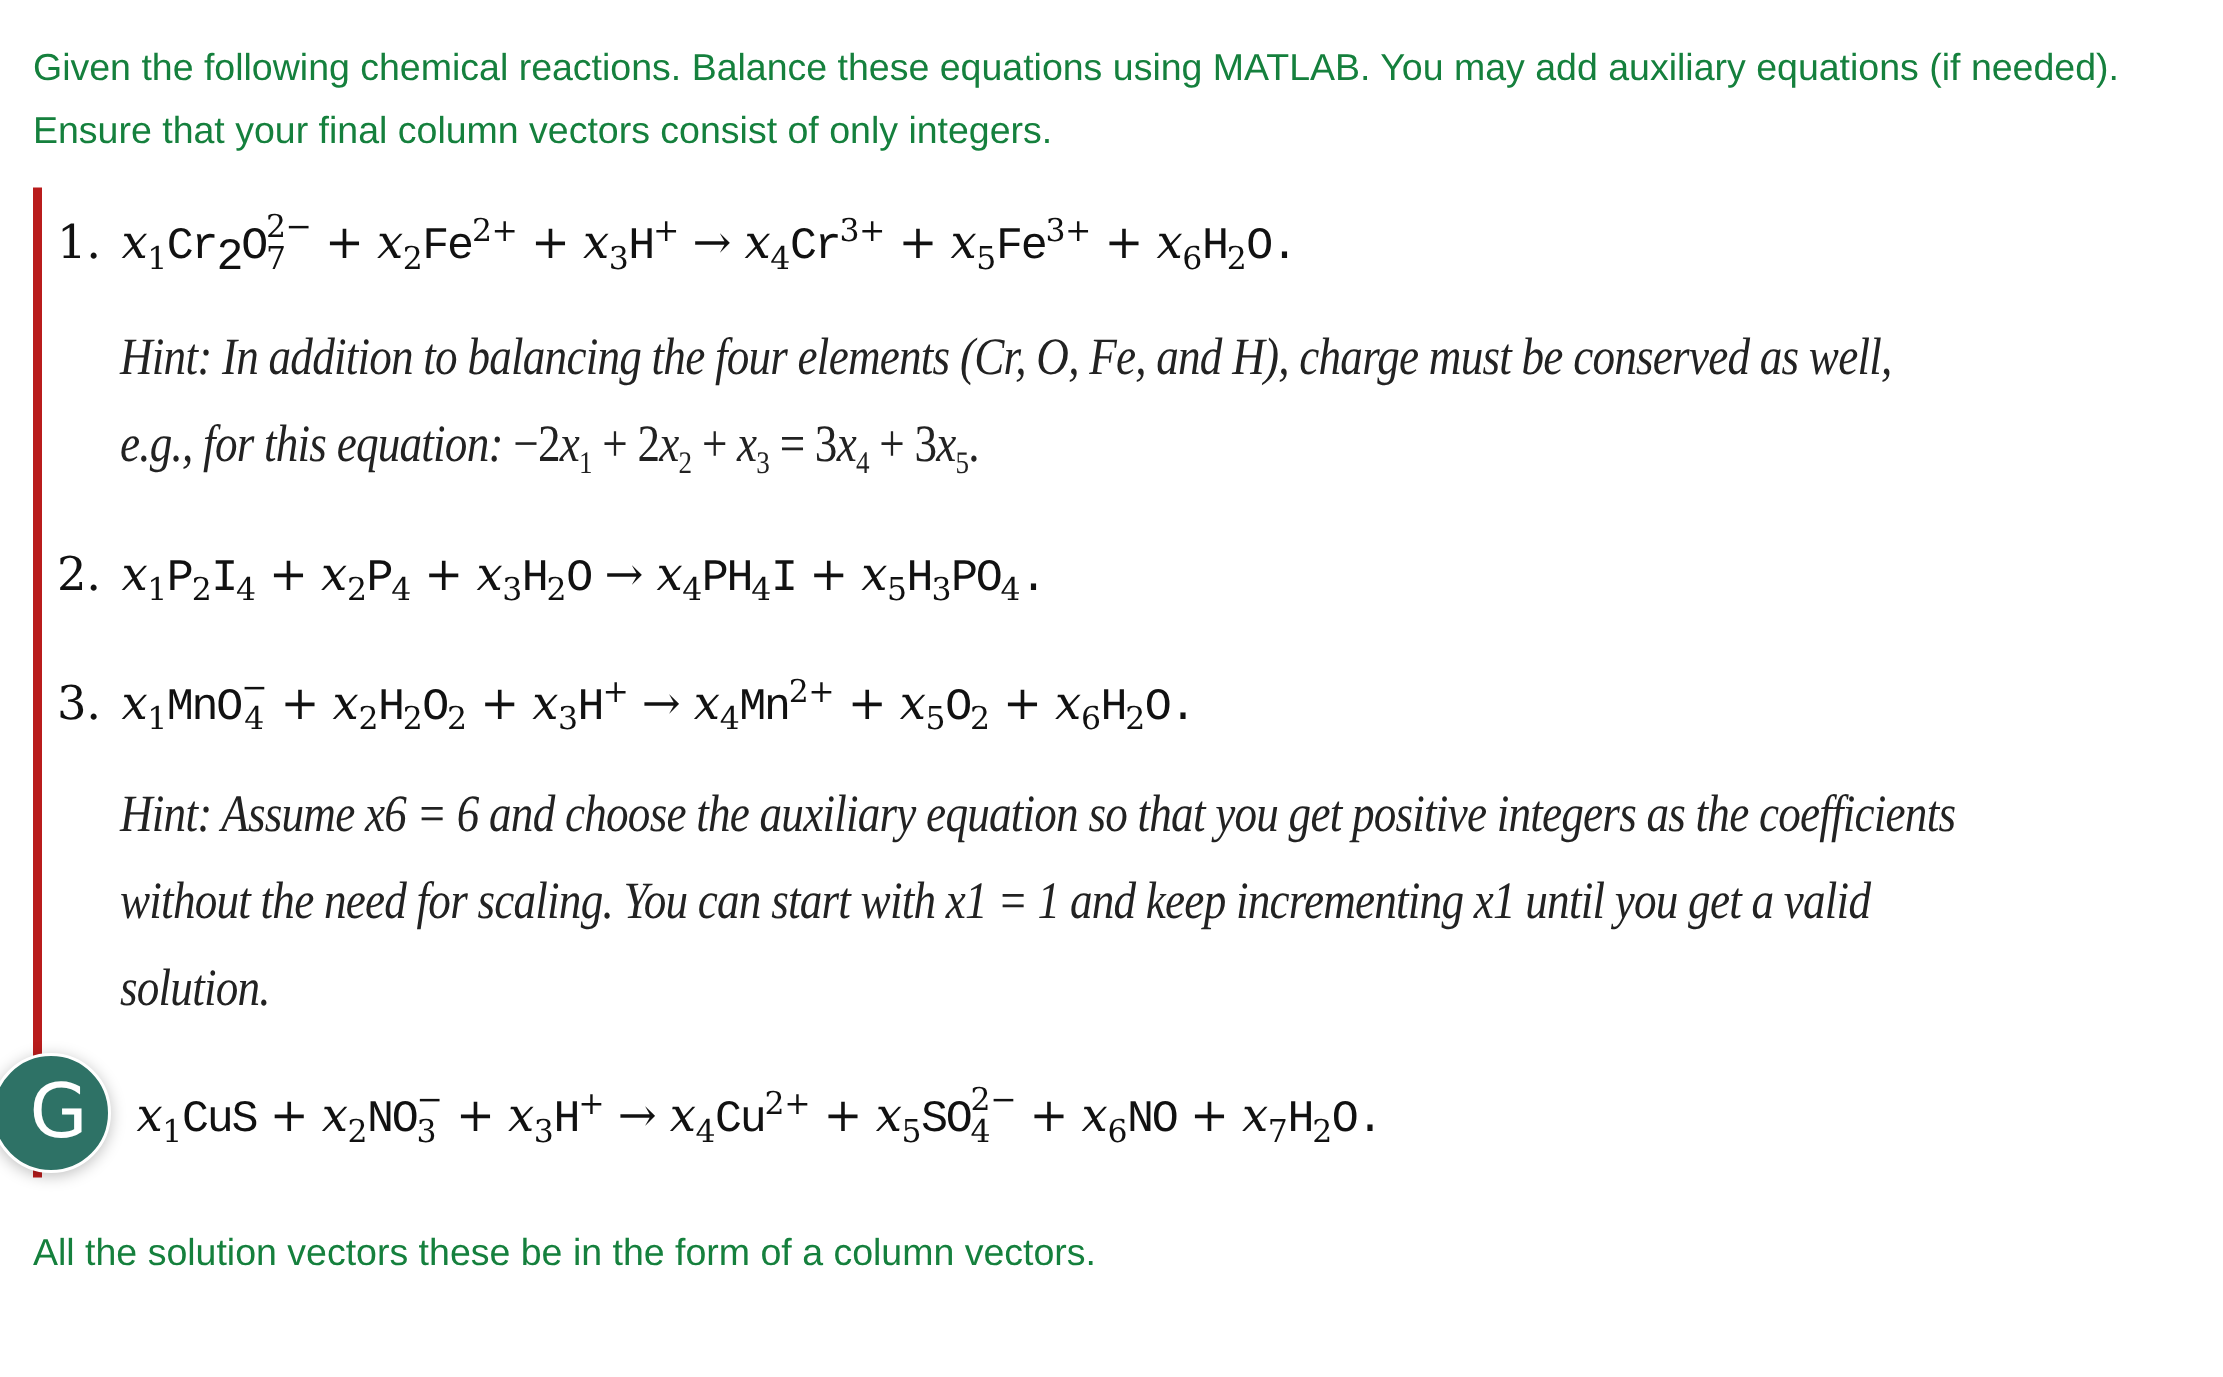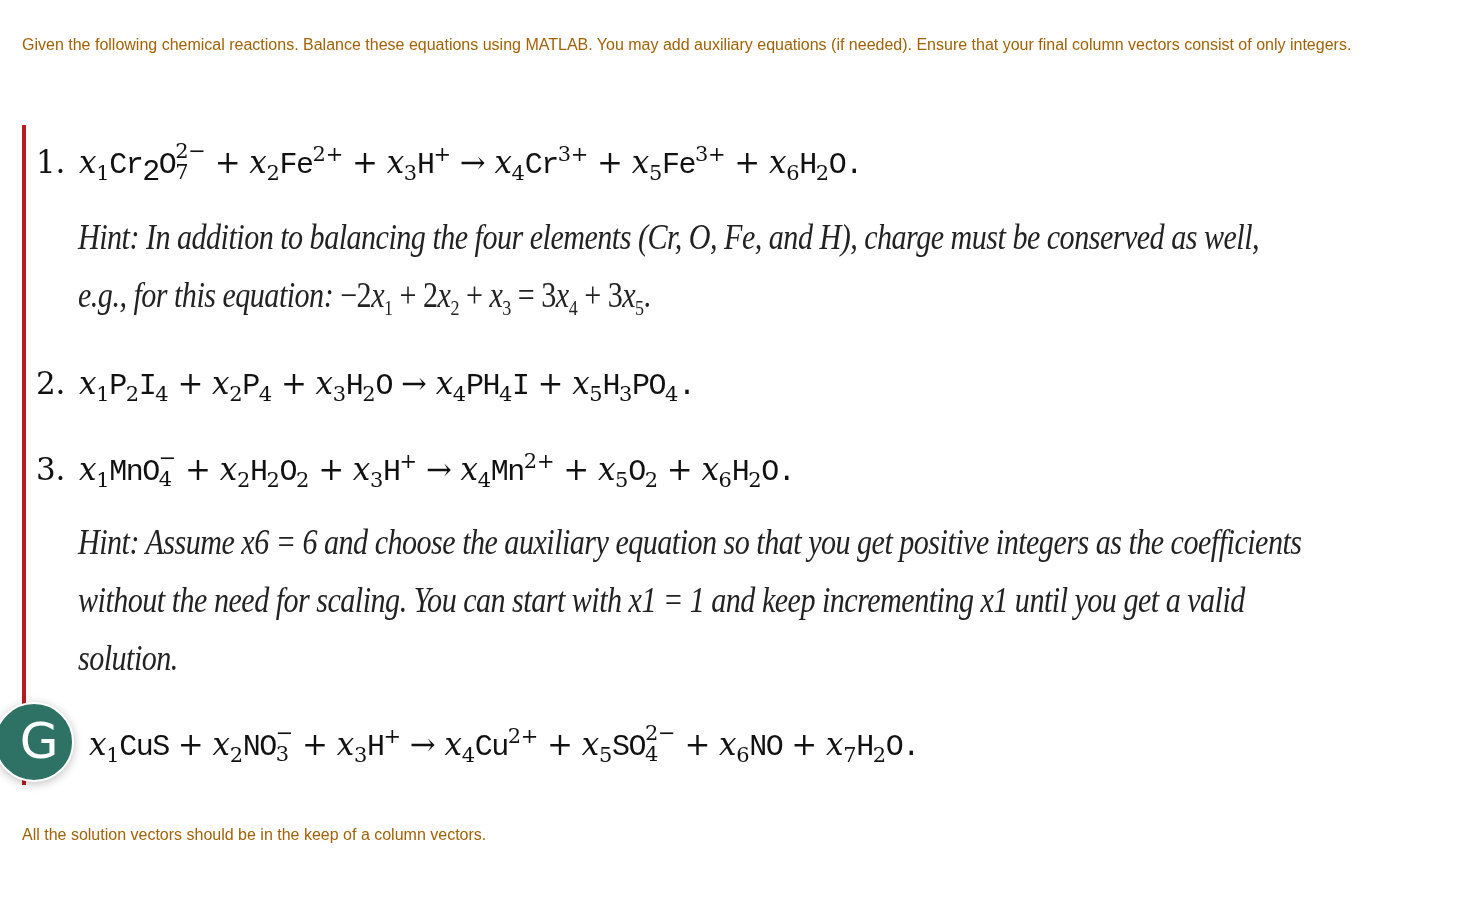--- a/index.html
+++ b/index.html
@@ -9,43 +9,43 @@
     }
     body {
       width: 1482px;
       height: 918px;
       position: relative;
       overflow: hidden;
       color: #333333;
     }
     .sans {
       font-family: "Liberation Sans", sans-serif;
-      font-size: 16px;
+      font-size: 25px;
       line-height: 42px;
-      color: #a16207;
+      color: #15803d;
     }
     #intro {
       position: absolute;
       left: 22px;
       top: 24px;
       width: 1450px;
     }
     #outro {
       position: absolute;
       left: 22px;
       top: 814px;
       width: 1450px;
     }
     #problem-block {
       position: absolute;
       left: 22px;
       top: 125px;
       width: 1440px;
       height: 660px;
-      border-left: 4px solid #b91c1c;
+      border-left: 6px solid #b91c1c;
     }
     .eq-line {
       position: absolute;
       left: 10px;
       font-family: "DejaVu Serif", serif;
       font-size: 31px;
       color: #111111;
       white-space: nowrap;
       letter-spacing: -0.3px;
     }
@@ -126,31 +126,31 @@
   </div>
   <div class="hint" style="top:84px;">Hint: In addition to balancing the four elements (Cr, O, Fe, and H), charge must be conserved as well,</div>
   <div class="hint" style="top:142px;">
     <span>e.g., for this equation: </span><span class="m">−2<span class="mi">x</span><sub>1</sub> + 2<span class="mi">x</span><sub>2</sub> + <span class="mi">x</span><sub>3</sub> = 3<span class="mi">x</span><sub>4</sub> + 3<span class="mi">x</span><sub>5</sub>.</span>
   </div>
 
   <div class="eq-line" style="top:240px;">
     <span class="num">2.</span><span class="var">x</span><sub>1</sub><span class="mono">P</span><sub>2</sub><span class="mono">I</span><sub>4</sub><span class="op">+</span><span class="var">x</span><sub>2</sub><span class="mono">P</span><sub>4</sub><span class="op">+</span><span class="var">x</span><sub>3</sub><span class="mono">H</span><sub>2</sub><span class="mono">O</span><span class="op">→</span><span class="var">x</span><sub>4</sub><span class="mono">PH</span><sub>4</sub><span class="mono">I</span><span class="op">+</span><span class="var">x</span><sub>5</sub><span class="mono">H</span><sub>3</sub><span class="mono">PO</span><sub>4</sub><span class="mono">.</span>
   </div>
 
-  <div class="eq-line" style="top:325px;">
+  <div class="eq-line" style="top:325px;text-align:center;">
     <span class="num">3.</span><span class="var">x</span><sub>1</sub><span class="mono">MnO</span><span style="display:inline-block;vertical-align:middle;line-height:1;font-size:21px;position:relative;top:-2px;"><span style="display:block;">−</span><span style="display:block;">4</span></span><span class="op">+</span><span class="var">x</span><sub>2</sub><span class="mono">H</span><sub>2</sub><span class="mono">O</span><sub>2</sub><span class="op">+</span><span class="var">x</span><sub>3</sub><span class="mono">H</span><sup>+</sup><span class="op">→</span><span class="var">x</span><sub>4</sub><span class="mono">Mn</span><sup>2+</sup><span class="op">+</span><span class="var">x</span><sub>5</sub><span class="mono">O</span><sub>2</sub><span class="op">+</span><span class="var">x</span><sub>6</sub><span class="mono">H</span><sub>2</sub><span class="mono">O.</span>
   </div>
   <div class="hint" style="top:389px;">
     <span class="m" style="font-style:italic;">Hint: Assume x6 = 6 and choose the auxiliary equation so that you get positive integers as the coefficients</span>
   </div>
   <div class="hint" style="top:447px;">without the need for scaling. You can start with x1 = 1 and keep incrementing x1 until you get a valid</div>
   <div class="hint" style="top:505px;">solution.</div>
 
   <div class="eq-line" style="top:600px;left:63px;">
     <span class="var">x</span><sub>1</sub><span class="mono">CuS</span><span class="op">+</span><span class="var">x</span><sub>2</sub><span class="mono">NO</span><span style="display:inline-block;vertical-align:middle;line-height:1;font-size:21px;position:relative;top:-2px;"><span style="display:block;">−</span><span style="display:block;">3</span></span><span class="op">+</span><span class="var">x</span><sub>3</sub><span class="mono">H</span><sup>+</sup><span class="op">→</span><span class="var">x</span><sub>4</sub><span class="mono">Cu</span><sup>2+</sup><span class="op">+</span><span class="var">x</span><sub>5</sub><span class="mono">SO</span><span style="display:inline-block;vertical-align:middle;line-height:1;font-size:21px;position:relative;top:-2px;"><span style="display:block;">2−</span><span style="display:block;">4</span></span><span class="op">+</span><span class="var">x</span><sub>6</sub><span class="mono">NO</span><span class="op">+</span><span class="var">x</span><sub>7</sub><span class="mono">H</span><sub>2</sub><span class="mono">O.</span>
   </div>
 </div>
 
 <div id="grammarly-badge">
   <span>G</span>
 </div>
 
-<p id="outro" class="sans" style="margin:0;">All the solution vectors should be in the keep of a column vectors.</p>
+<p id="outro" class="sans" style="margin:0;">All the solution vectors these be in the form of a column vectors.</p>
 
 </body></html>

